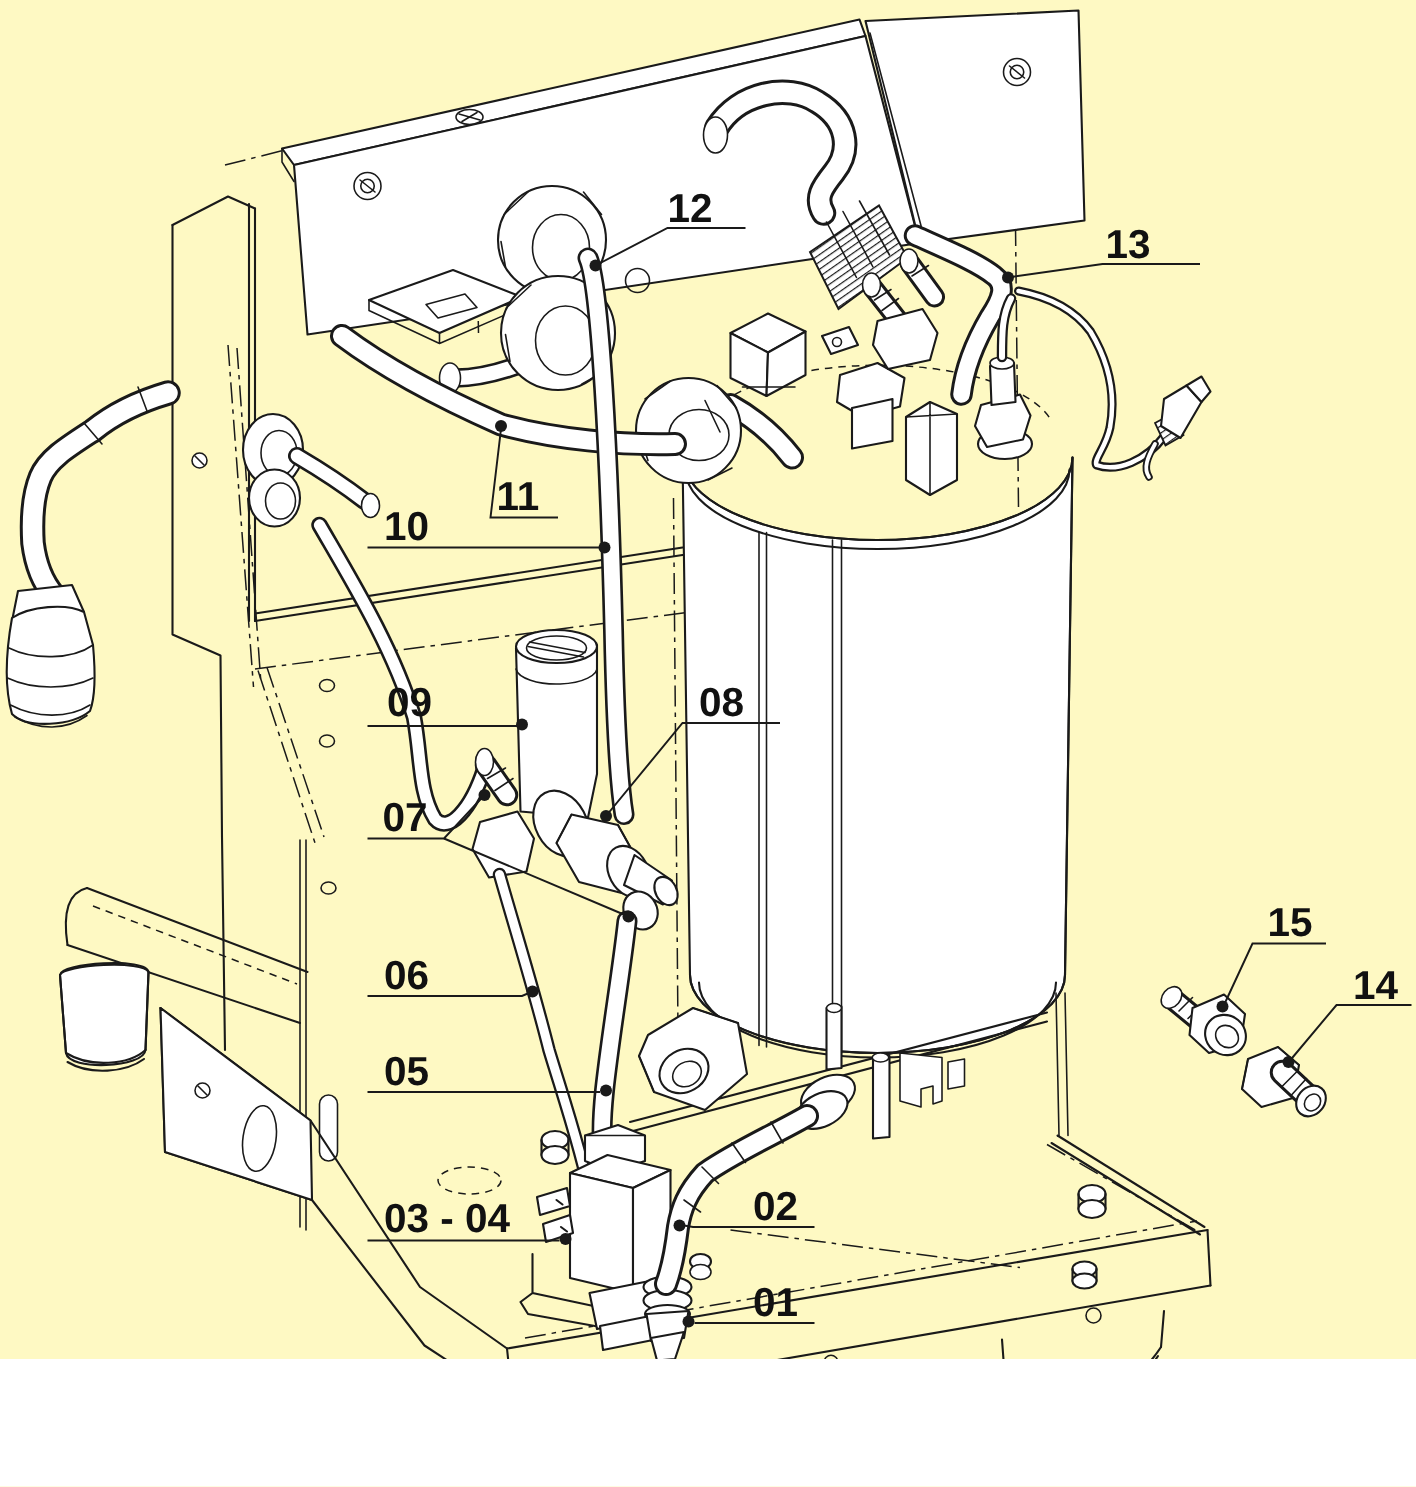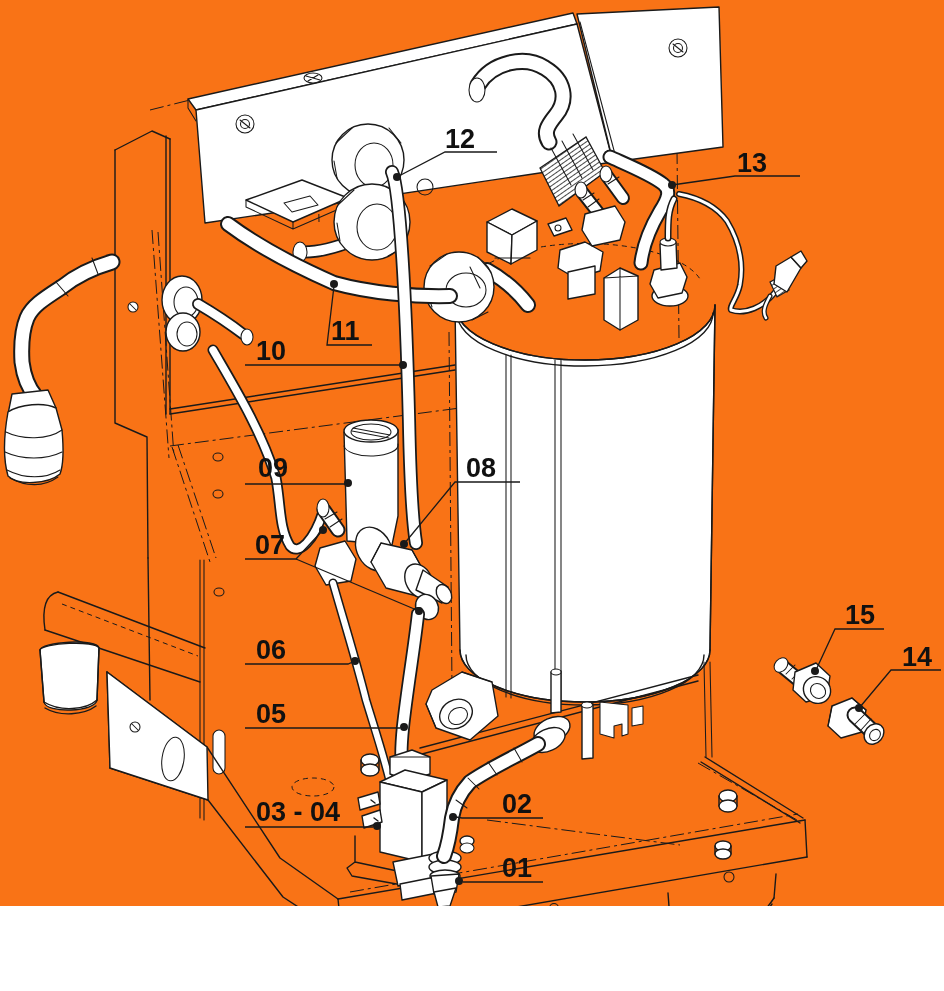--- a/index.html
+++ b/index.html
@@ -1,16 +1,16 @@
 <!DOCTYPE html>
 <html><head>
 <meta charset="utf-8">
 <style>
   html,body{margin:0;padding:0;background:#fff;}
-  .stage{position:relative;width:944px;height:906px;background:#f97316;overflow:hidden;
+  .stage{position:relative;width:944px;height:906px;background:#fef9c3;overflow:hidden;
          font-family:"Liberation Sans", sans-serif;}
   svg{display:block}
   .callout-text{font-family:"Liberation Sans", sans-serif;font-weight:bold;font-size:27px;fill:#111;}
   
   .ln{stroke:#1a1a1a;stroke-width:1.4;fill:none;stroke-linecap:round;stroke-linejoin:round;}
   .lnt{stroke:#1a1a1a;stroke-width:1.05;fill:none;stroke-linecap:round;stroke-linejoin:round;}
   .wh{fill:#ffffff;stroke:#1a1a1a;stroke-width:1.4;stroke-linejoin:round;}
   .wht{fill:#ffffff;stroke:#1a1a1a;stroke-width:1.05;stroke-linejoin:round;}
   .cdash{stroke:#1a1a1a;stroke-width:1;fill:none;stroke-dasharray:14 4 3 4;}
   .hdash{stroke:#1a1a1a;stroke-width:1;fill:none;stroke-dasharray:5 4;}

